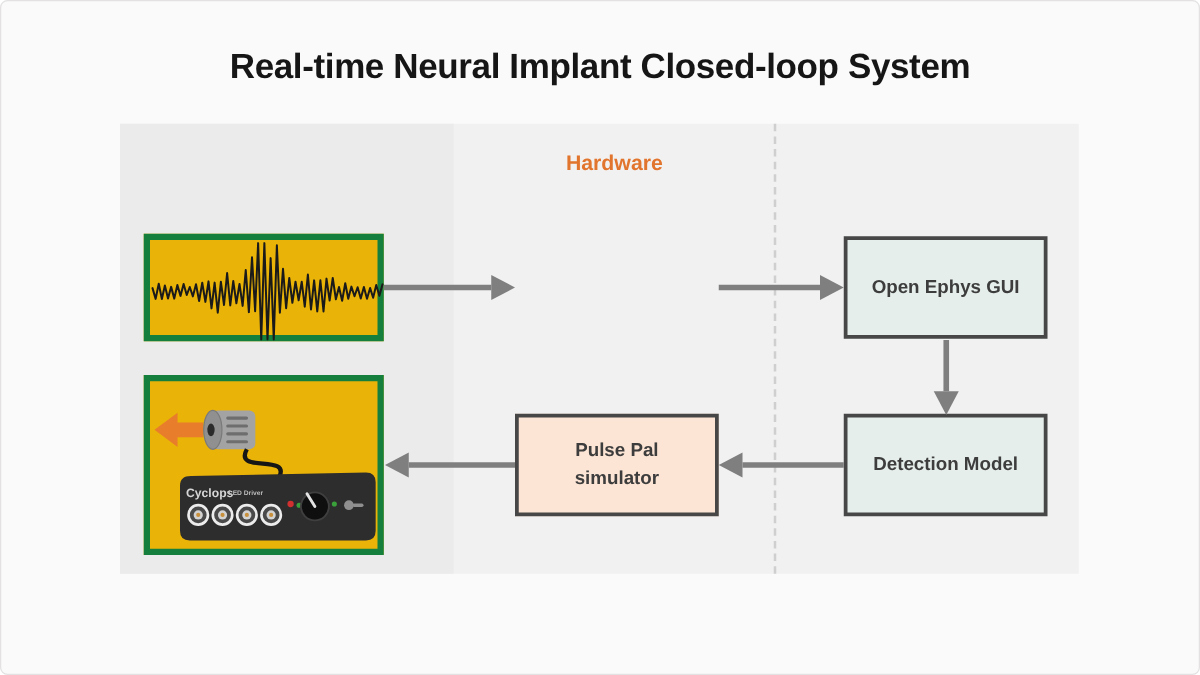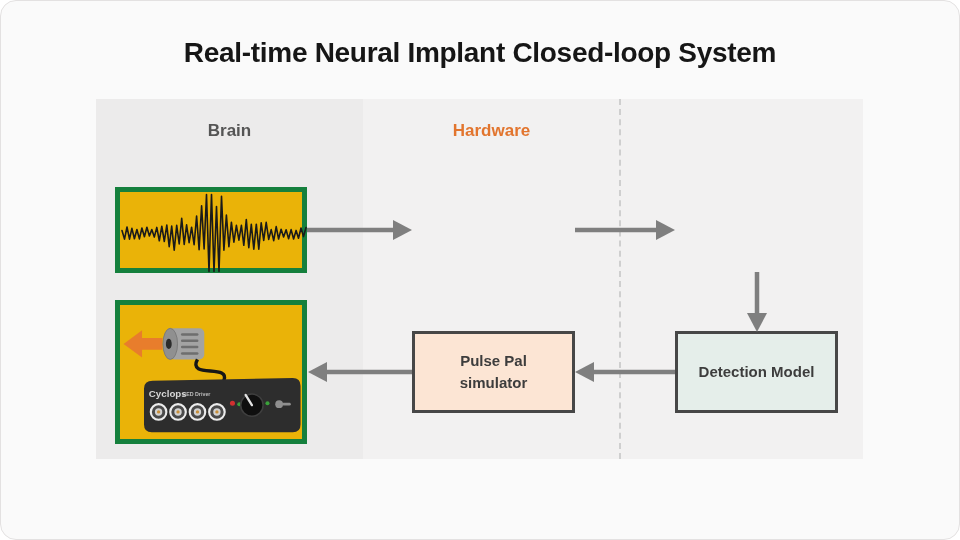--- a/index.html
+++ b/index.html
@@ -1,19 +1,19 @@
 <!DOCTYPE html>
 <html style="--brain-label: #555555; --hardware-label: #e2752e; --software-label: #1495a5; --hardware-box-fill: #fce5d4; --software-box-fill: #e5eeea; --box-border: #474747; --arrow: #7f7f7f; --panel-bg: #f2f1f1; --brain-panel-bg: #ecebeb; --page-bg: #fafafa; --device-accent-orange: #e87d2c;"><head>
 <meta charset="utf-8">
 <style>
   html,body{margin:0;padding:0;background:#ffffff;font-family:"Liberation Sans",sans-serif;}
   .slide{
     position:relative;width:958px;height:538px;margin:0 auto;
     background:var(--page-bg,#fafafa);
-    border:1px solid #e3e1e1;border-radius:16px;overflow:hidden;box-sizing:content-box;
+    border:1px solid #e3e1e1;border-radius:6px;overflow:hidden;box-sizing:content-box;
   }
   .page-title{
     position:absolute;top:36px;left:0;width:100%;text-align:center;
     font-size:28px;font-weight:700;color:#161616;letter-spacing:-0.3px;margin:0;
   }
   .panel{
     position:absolute;left:95px;top:98px;width:767px;height:360px;
     background:var(--panel-bg,#f2f1f1);
   }
   .brain-strip{
@@ -52,21 +52,20 @@
 <body>
 
 <div class="slide">
 
   <h1 class="page-title">Real-time Neural Implant Closed-loop System</h1>
 
   <div class="panel"></div>
   <div class="brain-strip"></div>
   <div class="divider"></div>
 
-  <div class="col-header hdr-brain">Brain</div>
   <div class="col-header hdr-hardware">Hardware</div>
 
   <div class="img-box" style="left:114px;top:186px;width:192px;height:86px;">
     <svg width="188" height="80" viewBox="0 0 188 80" style="display:block;margin:1px 0 0 0;">
       <polyline class="wave" points="2.0,37.5 4.5,46.1 7.0,34.0 9.5,46.2 11.9,35.4 14.4,45.8 16.9,36.5 19.4,45.9 21.9,35.0 24.4,43.7 26.9,34.2 29.4,43.0 31.8,36.6 34.3,44.1 36.8,34.4 39.3,47.8 41.8,33.2 44.3,48.5 46.8,32.1 49.2,53.7 51.7,33.1 54.2,57.1 56.7,32.4 59.2,51.0 61.7,25.4 64.2,51.4 66.6,31.8 69.1,49.6 71.6,34.2 74.1,51.7 76.6,23.0 79.1,56.7 81.6,12.8 84.1,56.0 86.5,1.5 89.0,78.5 91.5,1.5 94.0,78.5 96.5,13.5 99.0,78.5 101.5,3.2 103.9,57.1 106.4,22.0 108.9,53.6 111.4,29.4 113.9,49.2 116.4,32.4 118.9,47.2 121.4,32.4 123.8,52.3 126.3,26.6 128.8,54.6 131.3,31.3 133.8,56.1 136.3,31.2 138.8,56.2 141.2,29.9 143.7,47.4 146.2,29.4 148.7,46.4 151.2,36.6 153.7,47.6 156.2,33.6 158.6,46.0 161.1,36.3 163.6,44.0 166.1,36.8 168.6,45.8 171.1,36.6 173.6,46.0 176.1,37.4 178.5,45.2 181.0,35.0 183.5,43.6 186.0,34.5"></polyline>
     </svg>
   </div>
 
   <div class="img-box" style="left:114px;top:299px;width:192px;height:144px;">
     <svg width="188" height="140" viewBox="0 0 192 144" style="display:block;">
@@ -123,20 +122,23 @@
         </g>
       </g>
     </svg>
   </div>
 
   <div class="node hw" style="left:411px;top:330px;text-align:right;">
     <span>Pulse Pal</span>
     <span>simulator</span>
   </div>
 
+  <div class="node sw" style="left:674px;top:188px;">
+    <span>Open Ephys GUI</span>
+  </div>
   <div class="node sw" style="left:674px;top:330px;">
     <span>Detection Model</span>
   </div>
 
   <svg class="arrows" width="960" height="540" viewBox="0 0 960 540">
     <g>
       <line class="arrow-shaft" x1="306" y1="229" x2="392" y2="229"></line>
       <polygon class="arrow-head" points="392,219 411,229 392,239"></polygon>
     </g>
     <g>

